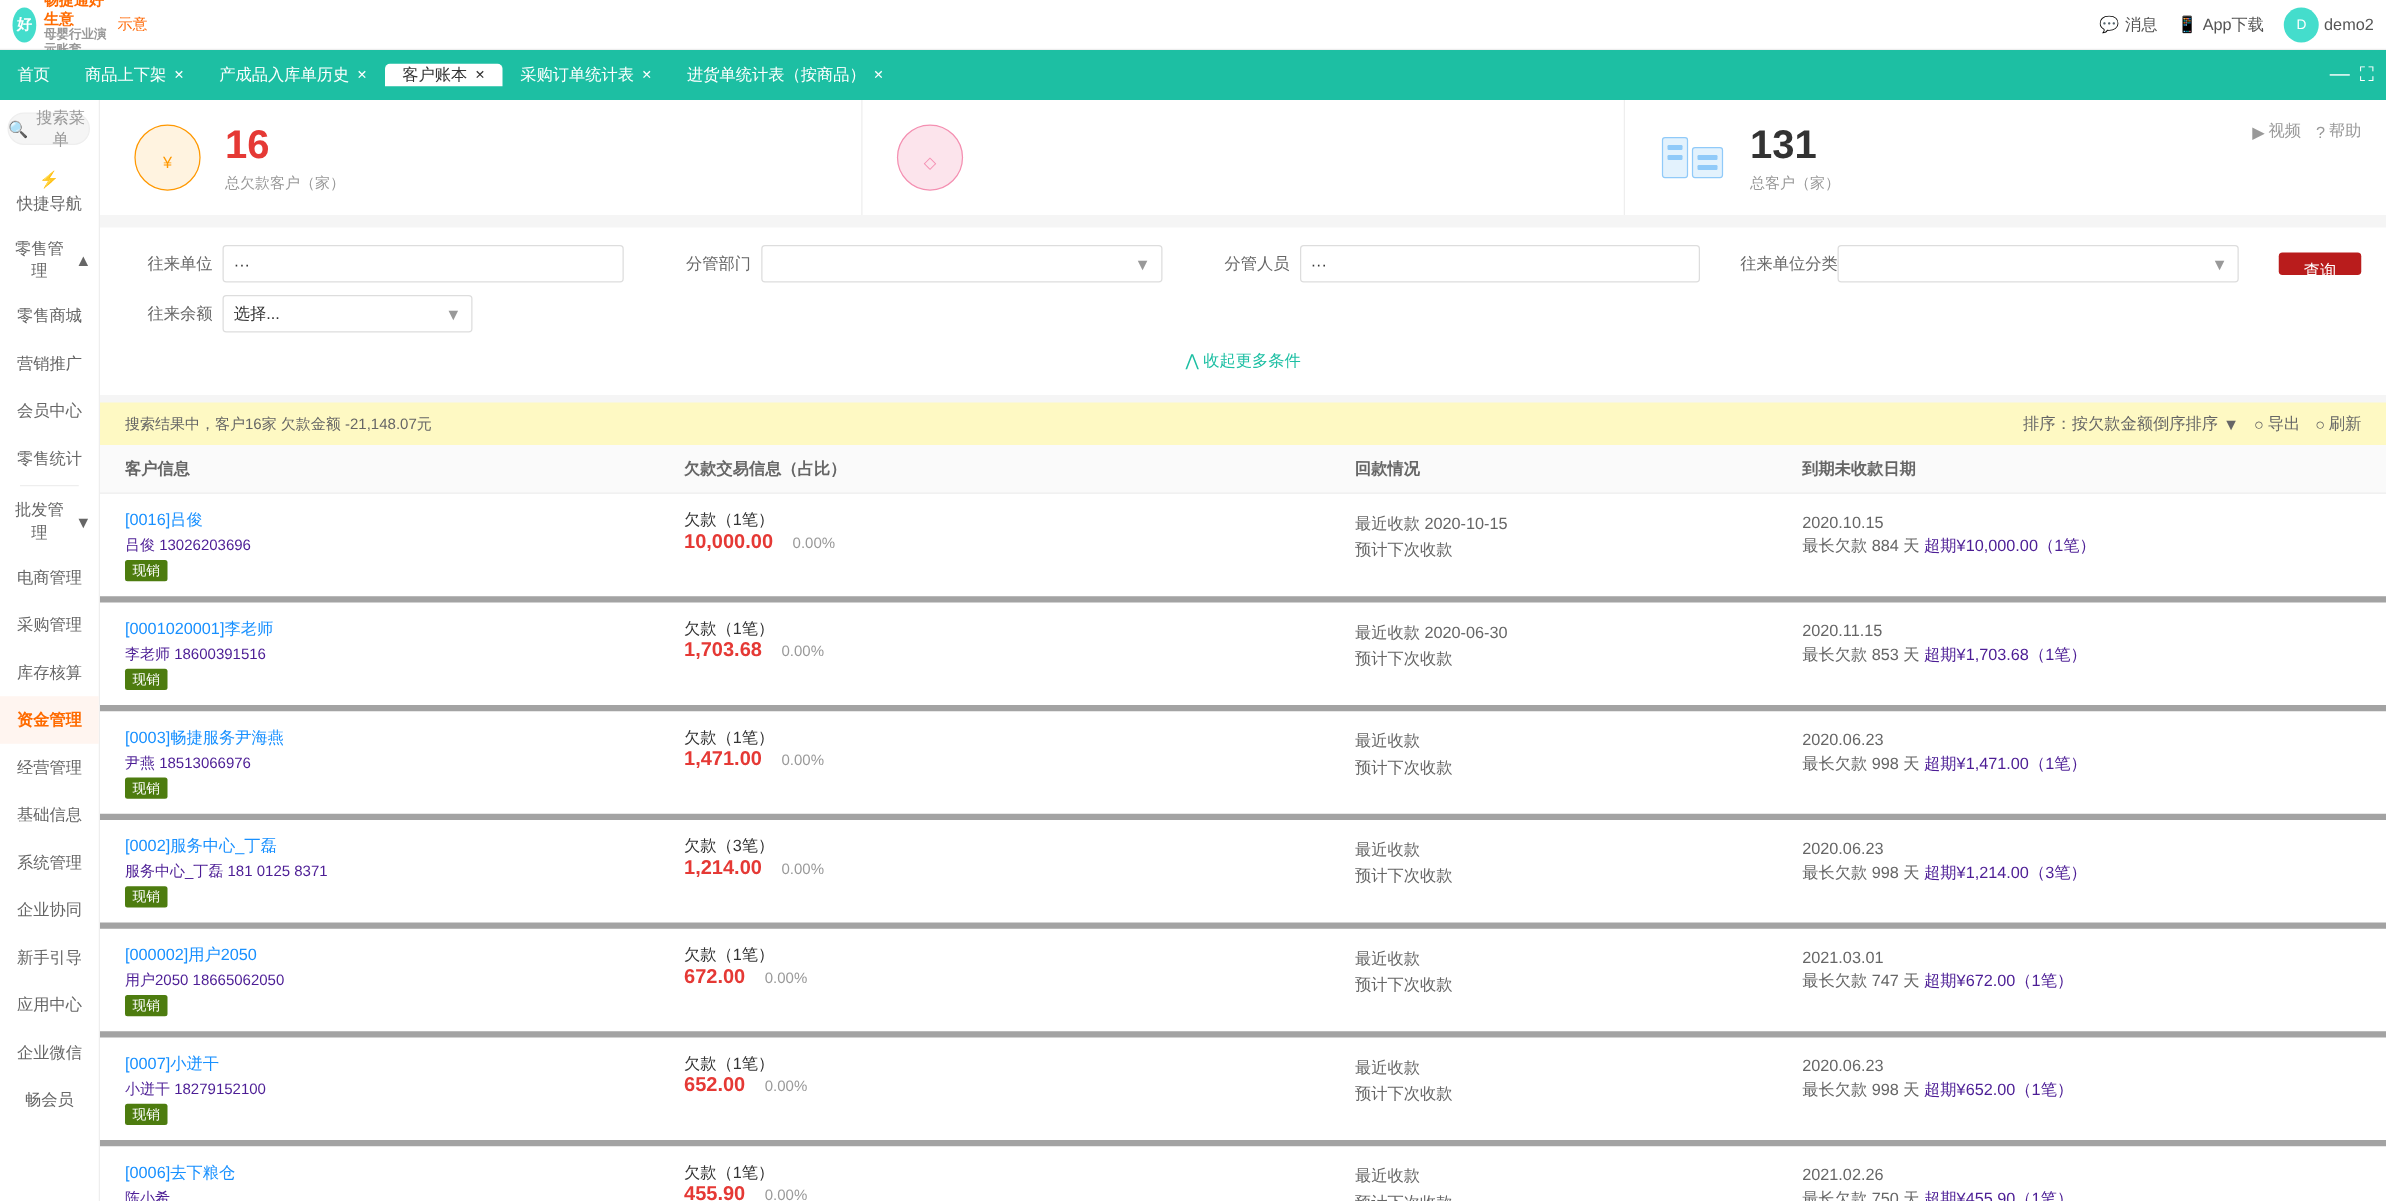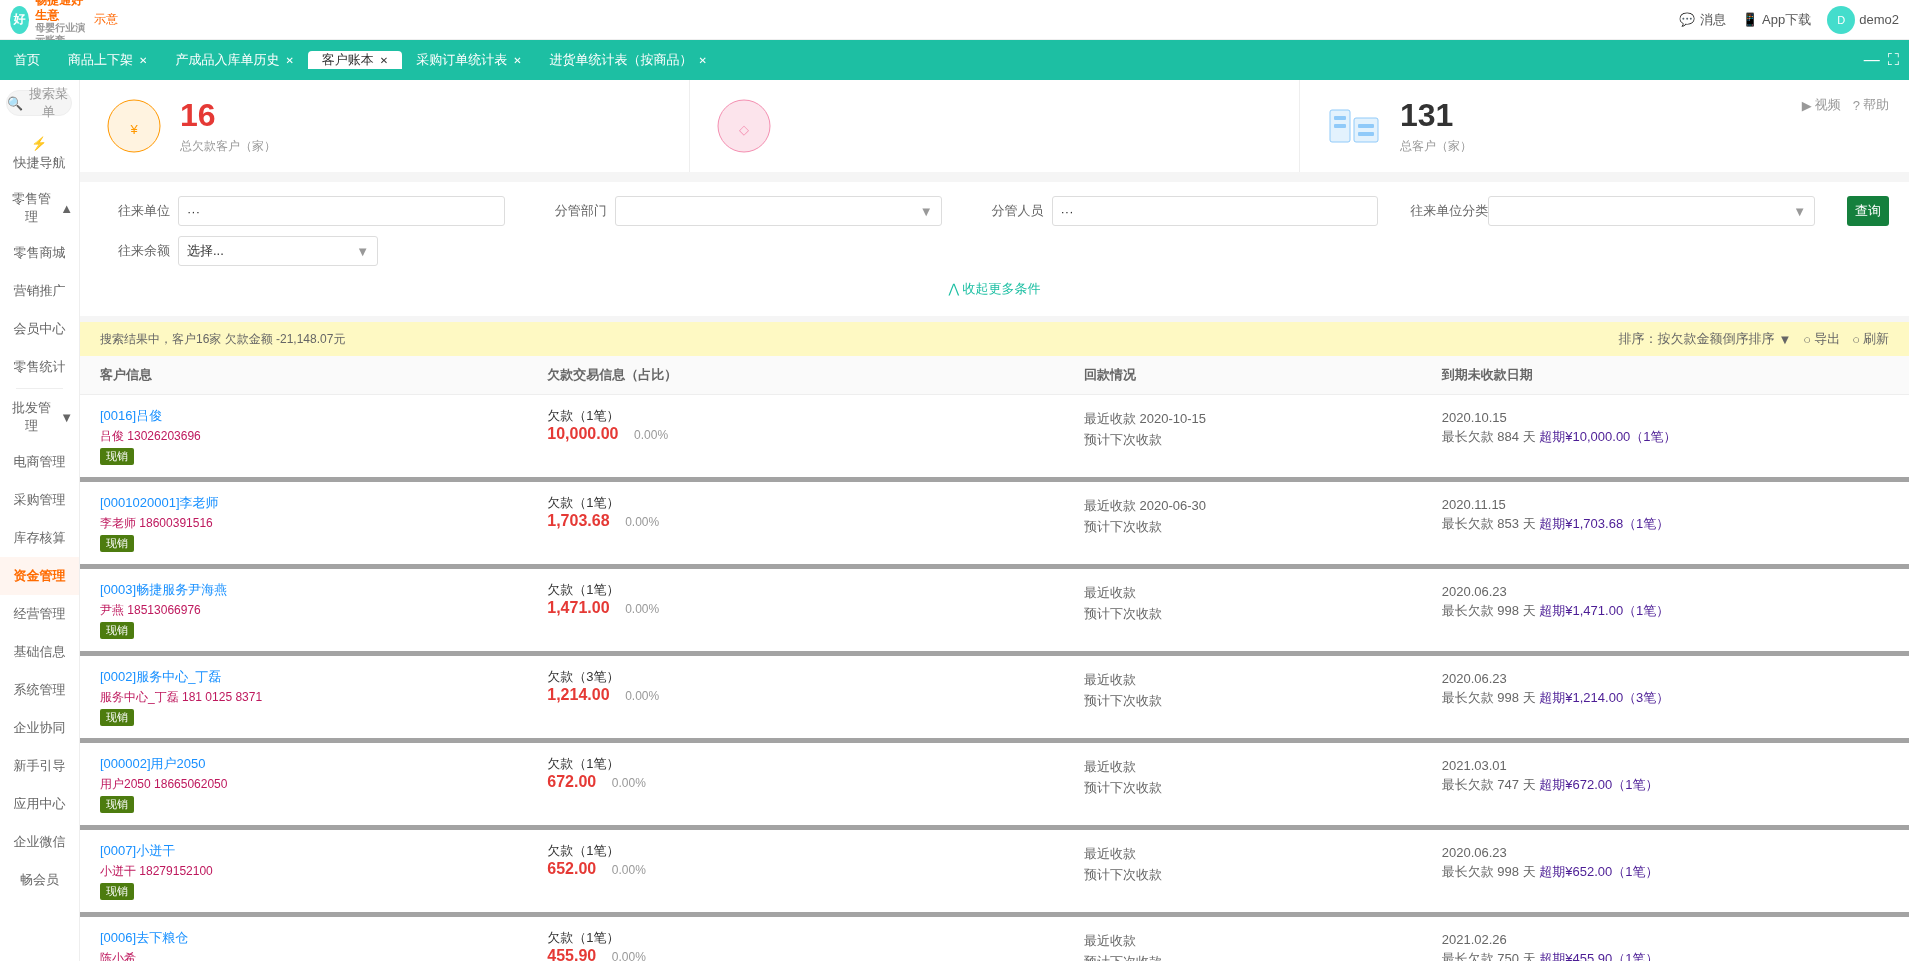--- a/index.html
+++ b/index.html
@@ -53,42 +53,42 @@
     .stat-right-actions { display: flex; gap: 12px; align-items: center; font-size: 12px; color: #666; }
 
     
     .filter-area { background: #fff; padding: 14px 20px; margin-bottom: 6px; }
     .filter-row { display: flex; align-items: center; gap: 32px; margin-bottom: 10px; }
     .filter-group { display: flex; align-items: center; gap: 8px; flex: 1; }
     .filter-label { font-size: 13px; color: #666; white-space: nowrap; width: 70px; text-align: right; }
     .filter-input { flex: 1; height: 30px; border: 1px solid #ddd; border-radius: 3px; padding: 0 8px; font-size: 12px; color: #333; background: #fff; display: flex; align-items: center; justify-content: space-between; cursor: pointer; }
     .filter-select { flex: 1; height: 30px; border: 1px solid #ddd; border-radius: 3px; padding: 0 8px; font-size: 12px; color: #333; background: #fff; display: flex; align-items: center; justify-content: space-between; cursor: pointer; }
     .filter-select .arrow { color: #999; }
-    .filter-btn-query { background: #15803d; color: #fff; border: none; border-radius: 3px; padding: 6px 8px; font-size: 13px; cursor: pointer; height: 30px; }
+    .filter-btn-query { background: #b91c1c; color: #fff; border: none; border-radius: 3px; padding: 6px 20px; font-size: 13px; cursor: pointer; height: 18px; }
     .collapse-bar { text-align: center; padding: 4px 0; color: #1dbfa3; font-size: 12px; cursor: pointer; }
 
     
     .result-bar { display: flex; align-items: center; justify-content: space-between; padding: 8px 20px; background: #fef9c3; }
     .result-info { font-size: 12px; color: #666; }
     .result-actions { display: flex; align-items: center; gap: 12px; font-size: 12px; color: #666; }
     .result-sort { display: flex; align-items: center; gap: 4px; }
 
     
     .data-table { background: #fff; width: 100%; }
     .table-header { display: flex; background: #fafafa; border-bottom: 1px solid #eee; padding: 10px 20px; font-size: 13px; color: #666; font-weight: bold; }
     .col-customer { flex: 2.5; }
     .col-debt { flex: 3; }
     .col-return { flex: 2; }
     .col-overdue { flex: 2.5; }
 
     .table-row { display: flex; padding: 12px 20px; border-bottom: 5px solid #a3a3a3; align-items: flex-start; }
 
     .customer-info { flex: 2.5; }
     .customer-name { color: #1890ff; font-size: 13px; cursor: pointer; }
-    .customer-phone { font-size: 12px; color: #be185d; margin: 3px 0; }
+    .customer-phone { font-size: 12px; color: #4c1d95; margin: 3px 0; }
     .customer-tag { display: inline-block; background: #4d7c0f; color: #fff; border-radius: 2px; padding: 1px 6px; font-size: 11px; }
 
     .debt-info { flex: 3; }
     .debt-count { font-size: 13px; color: #333; }
     .debt-amount { font-size: 16px; color: #e53935; font-weight: bold; margin: 4px 0; }
     .debt-ratio { font-size: 12px; color: #999; display: inline-block; margin-left: 12px; }
 
     .return-info { flex: 2; font-size: 12px; color: #666; }
     .return-date { margin: 3px 0; }
 

